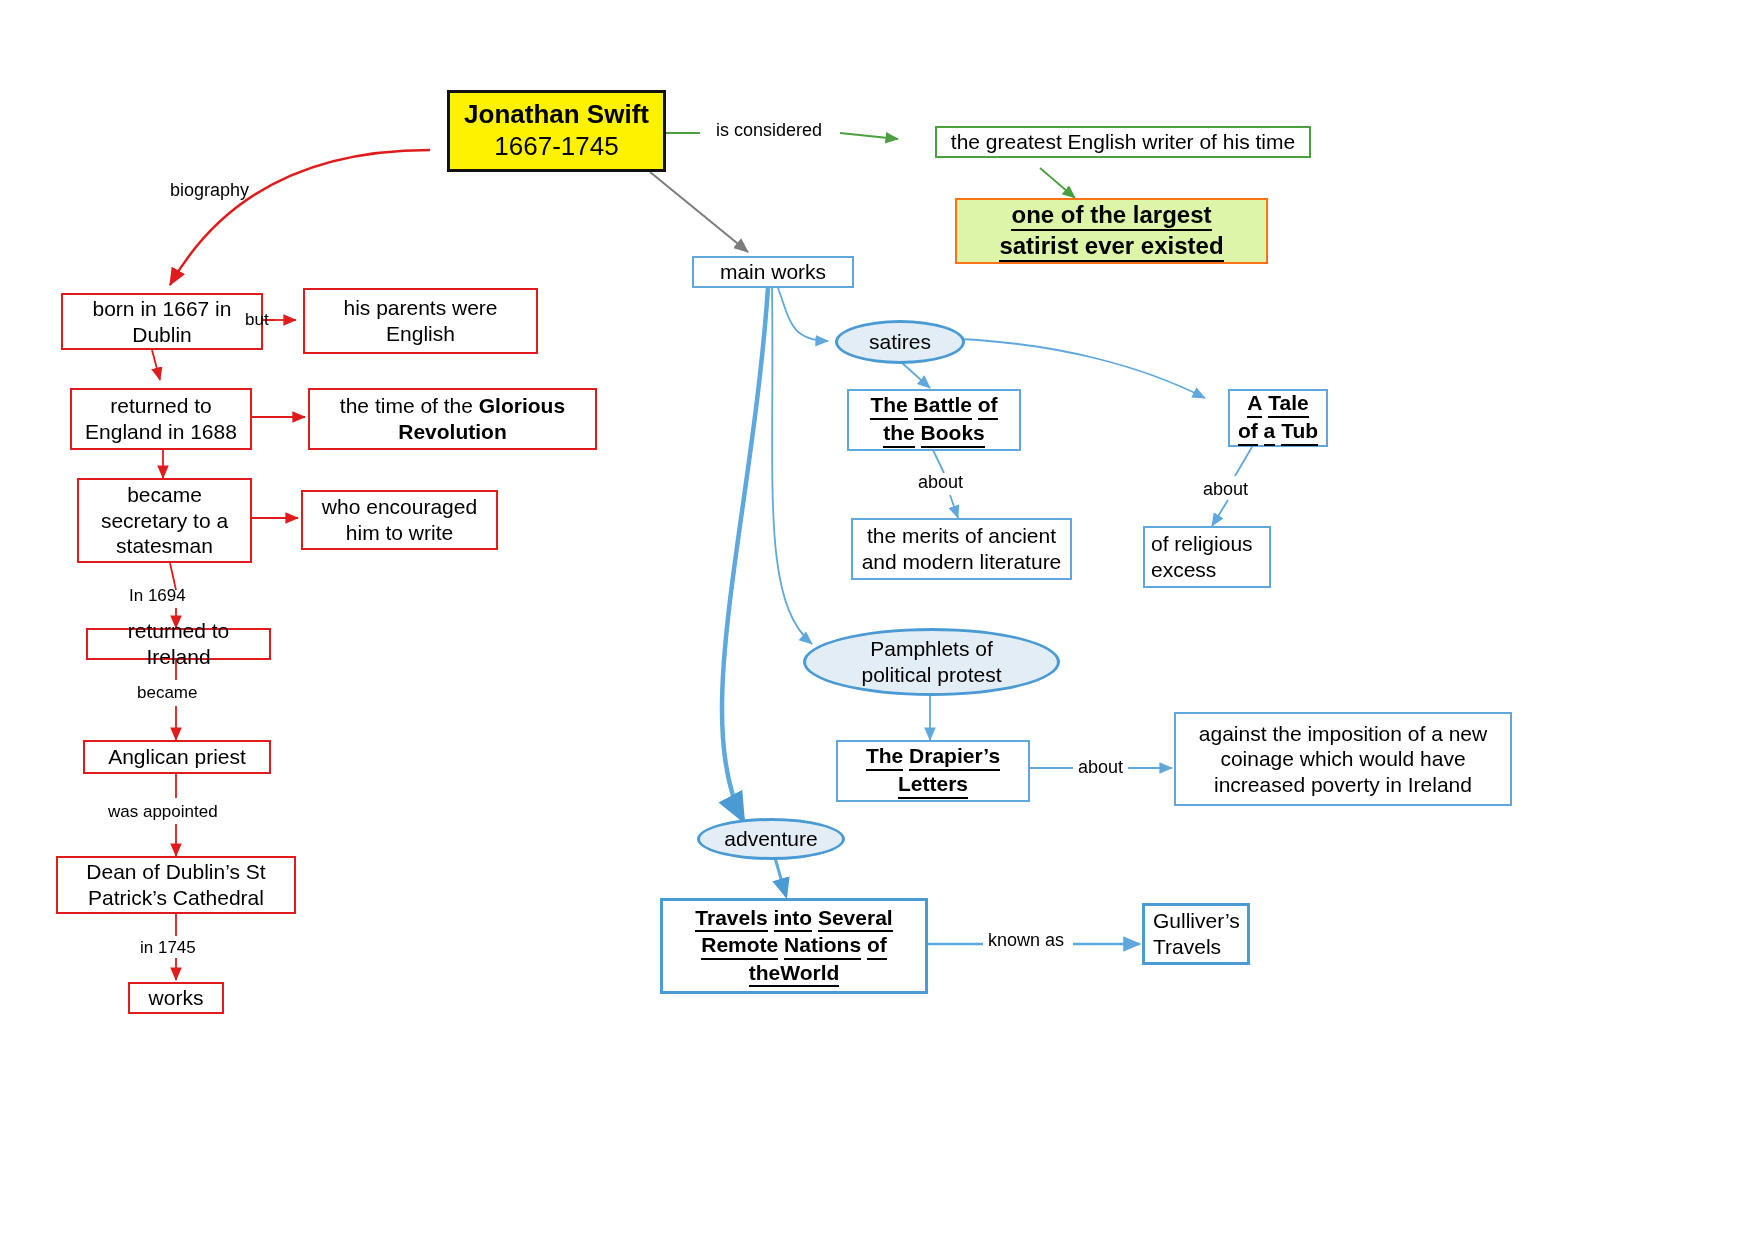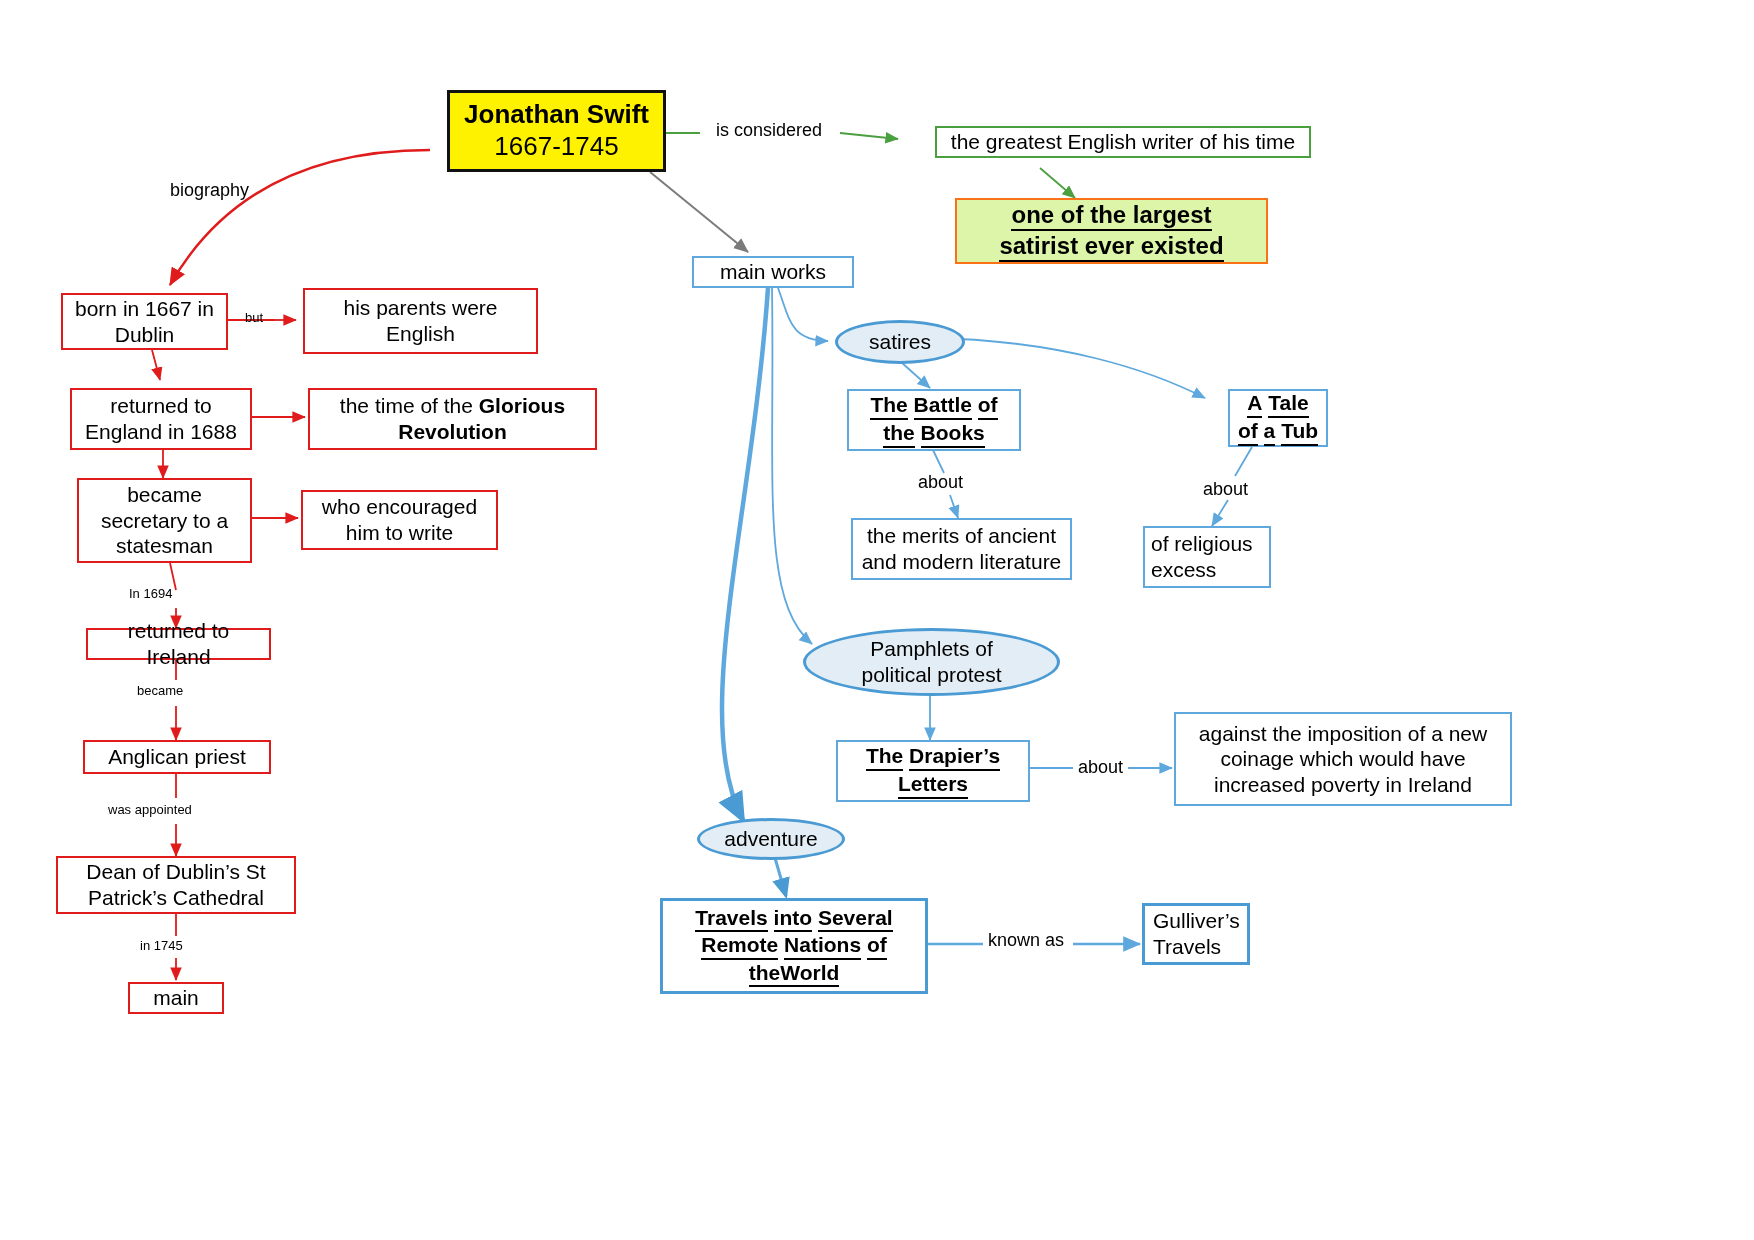--- a/index.html
+++ b/index.html
@@ -32,21 +32,21 @@
   
   .n-ell{background:#e2edf5;border:3px solid #4a9ad4;border-radius:50%;
          color:#000;font-size:21px;}
 
   
   .u{border-bottom:2.5px solid #000;display:inline-block;}
 
   
   .elabel{position:absolute;font-size:18px;color:#000;background:transparent;
           white-space:nowrap;}
-  .elabel.sm{font-size:13px;}
+  .elabel.sm{font-size:17px;}
 </style>
 </head>
 <body>
 
 <div id="stage">
 
   <svg id="wires" viewBox="0 0 1754 1240" xmlns="http://www.w3.org/2000/svg">
     <defs>
       <marker id="ar-red" markerWidth="9" markerHeight="9" refX="7" refY="3.2" orient="auto" markerUnits="strokeWidth">
         <path d="M0,0 L7.5,3.2 L0,6.4 z" fill="#e01b1b"></path>
@@ -140,21 +140,21 @@
 
   <div class="node n-greenfill" style="left:955px;top:198px;width:313px;height:66px;">
     <span class="txt">
       <span class="u">one of the largest</span><br>
       <span class="u">satirist ever existed</span>
     </span>
   </div>
 
   <div class="elabel" style="left:170px;top:180px;">biography</div>
 
-  <div class="node n-red" style="left:61px;top:293px;width:167px;height:57px;">
+  <div class="node n-red" style="left:61px;top:293px;width:202px;height:57px;">
     <span class="txt">
       <span>born in 1667 in</span><br>
       <span>Dublin</span>
     </span>
   </div>
 
   <div class="elabel sm" style="left:245px;top:310px;">but</div>
 
   <div class="node n-red" style="left:303px;top:288px;width:235px;height:66px;">
     <span class="txt">
@@ -210,21 +210,21 @@
   <div class="node n-red" style="left:56px;top:856px;width:240px;height:58px;">
     <span class="txt">
       <span>Dean of Dublin’s St</span><br>
       <span>Patrick’s Cathedral</span>
     </span>
   </div>
 
   <div class="elabel sm" style="left:140px;top:938px;">in 1745</div>
 
   <div class="node n-red" style="left:128px;top:982px;width:96px;height:32px;">
-    <span class="txt">main</span>
+    <span class="txt">works</span>
   </div>
 
   <div class="node n-blue" style="left:692px;top:256px;width:162px;height:32px;">
     <span class="txt">main works</span>
   </div>
 
   <div class="node n-ell" style="left:835px;top:320px;width:130px;height:44px;">
     <span class="txt">satires</span>
   </div>
 

